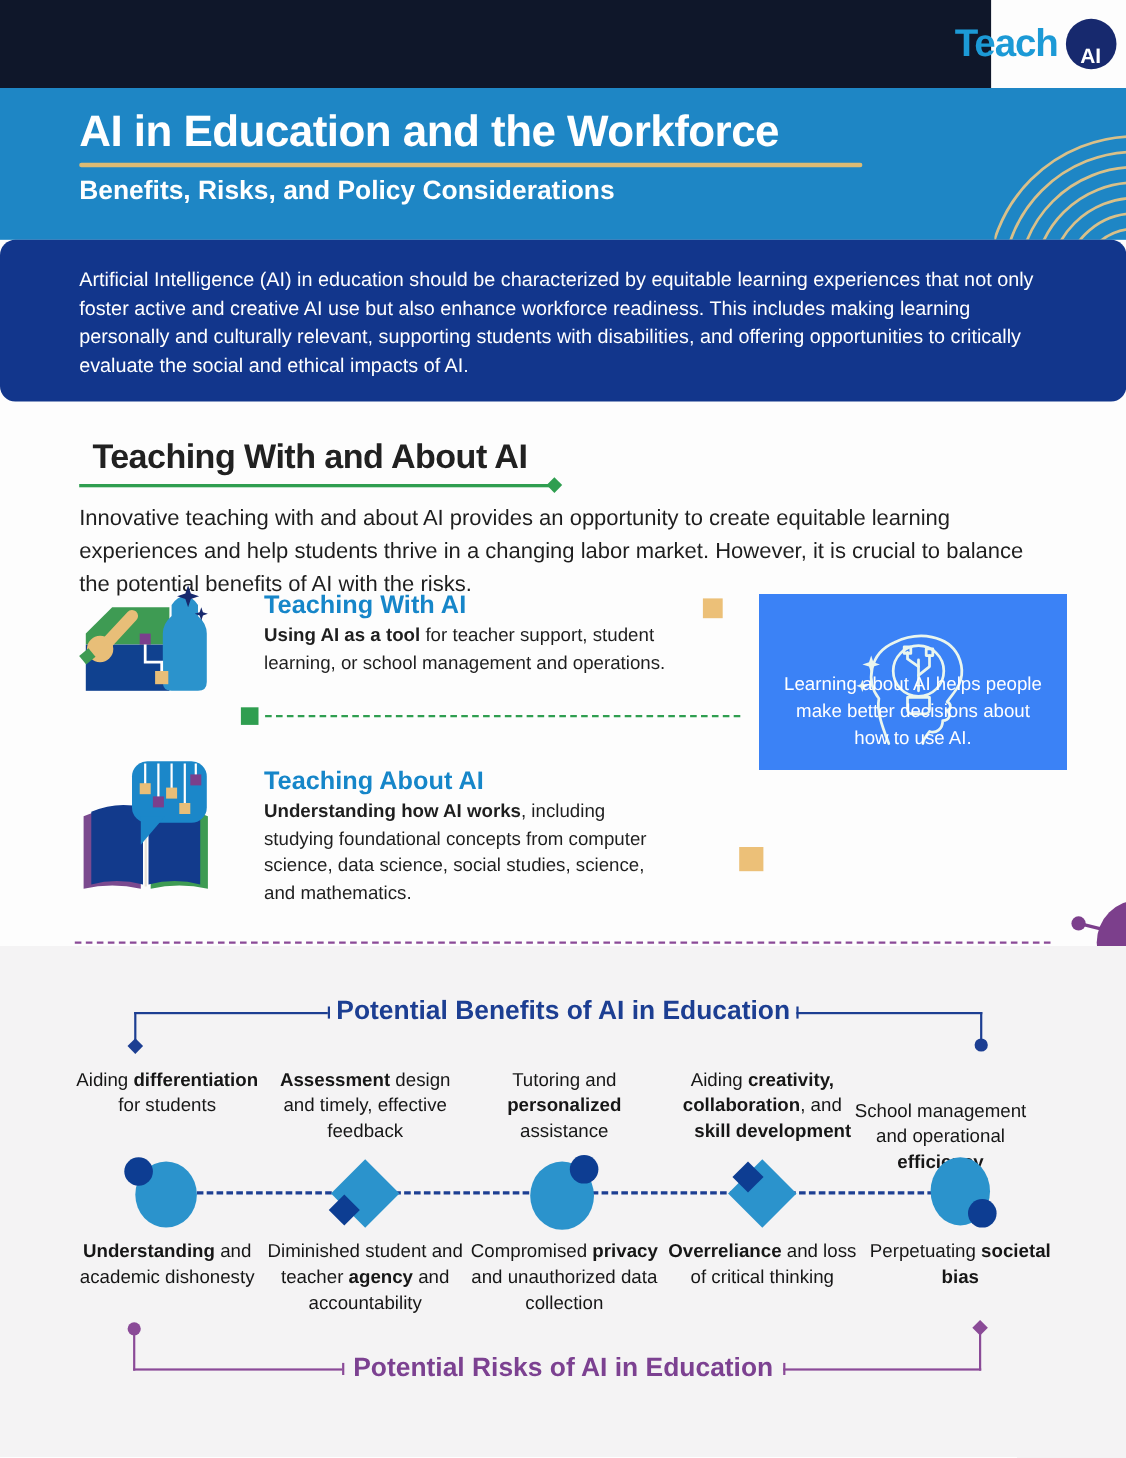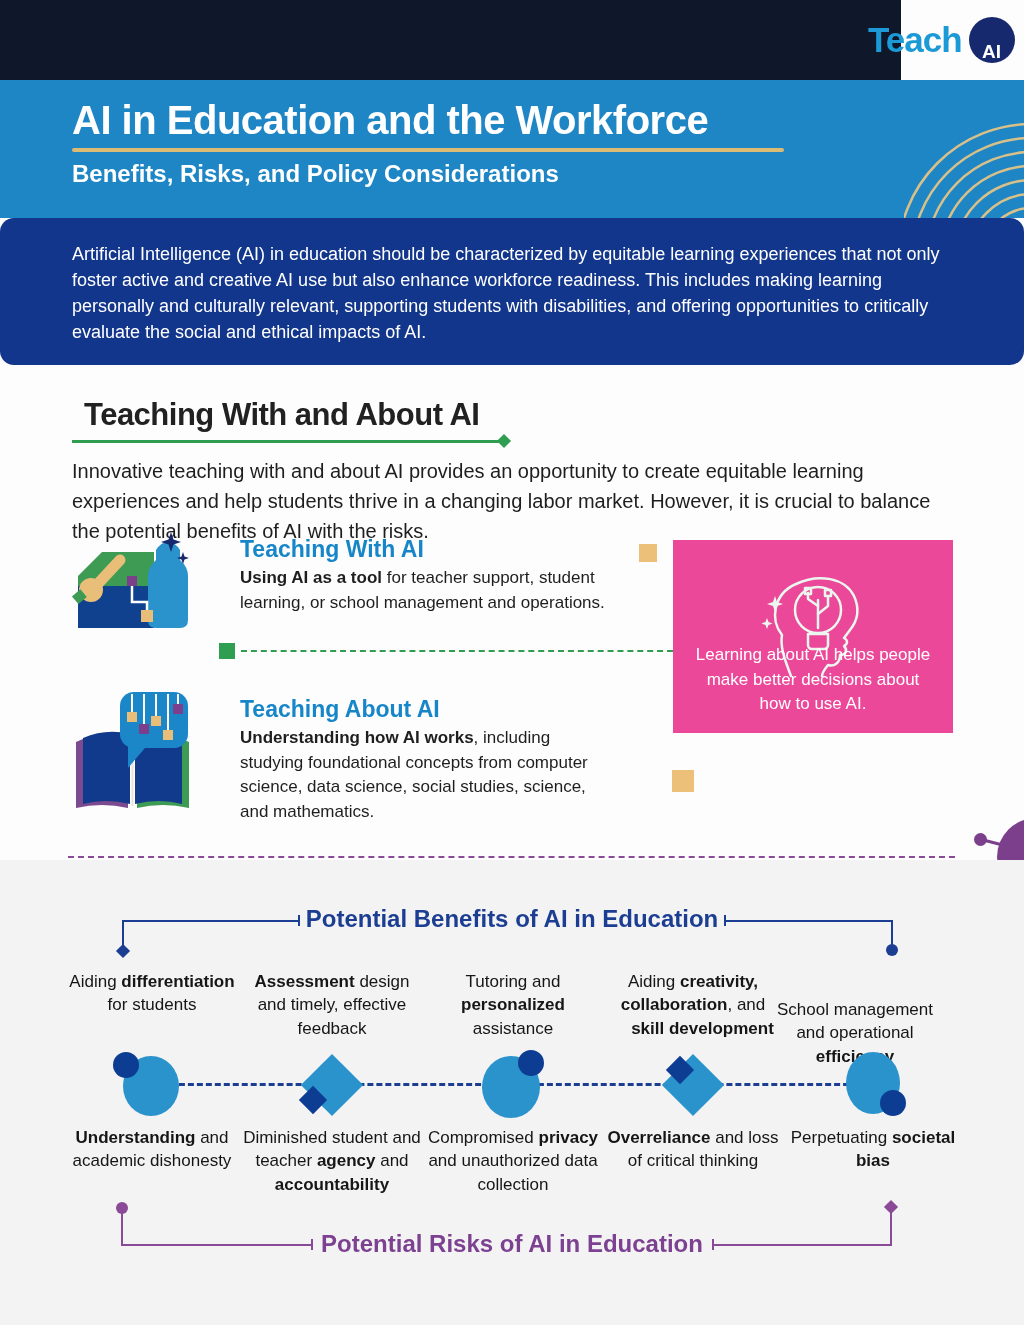--- a/index.html
+++ b/index.html
@@ -30,21 +30,21 @@
   .green-rule { position:absolute; top:440px; left:72px; width:430px; height:3px; background:#2f9e50; }
   .green-rule .dia { position:absolute; right:-7px; top:-4px; width:10px; height:10px; background:#2f9e50; transform:rotate(45deg); }
   .sec-intro { position:absolute; top:456px; left:72px; width:890px; font-size:20px; line-height:1.5; color:#1e1e1e; }
 
   .item-title { position:absolute; font-size:23px; font-weight:bold; color:#1686c9; }
   .item-body  { position:absolute; font-size:17px; line-height:1.45; color:#1e1e1e; }
 
   .conn-sq { position:absolute; top:643px; left:219px; width:16px; height:16px; background:#2f9e50; }
   .conn-line { position:absolute; top:650px; left:241px; width:432px; border-top:2px dashed #2f9e50; }
 
-  .callout { position:absolute; top:540px; left:673px; width:280px; height:193px; background:#ec4899; }
+  .callout { position:absolute; top:540px; left:690px; width:280px; height:160px; background:#3b82f6; }
   .callout p { position:absolute; bottom:16px; left:18px; width:244px; color:#ffffff; font-size:17px; line-height:1.45; text-align:center; }
   .tan-sq { position:absolute; background:#ecc078; }
 
   .purple-divider { position:absolute; top:856px; left:68px; width:887px; border-top:2px dashed #8a4a97; }
   .purple-circle { position:absolute; top:818px; left:997px; width:78px; height:78px; border-radius:50%; background:#7c3f8c; }
   .purple-dot { position:absolute; top:833px; left:974px; width:13px; height:13px; border-radius:50%; background:#7c3f8c; }
   .purple-stick { position:absolute; top:841px; left:985px; width:16px; height:2.5px; background:#7c3f8c; transform:rotate(14deg); }
 
   
   .matrix { position:absolute; top:860px; left:0; width:1024px; height:465px; background:#f4f3f4; }
@@ -220,21 +220,21 @@
   <div class="marker" style="top:1050px; left:648px;">
     <span class="mk light diamond" style="left:23px; top:13px; width:44px; height:44px;"></span>
     <span class="mk dark diamond" style="left:22px; top:10px; width:20px; height:20px;"></span>
   </div>
   <div class="marker" style="top:1050px; left:828px;">
     <span class="mk light circle" style="left:18px; top:2px; width:54px; height:62px;"></span>
     <span class="mk dark circle" style="left:52px; top:40px; width:26px; height:26px;"></span>
   </div>
 
   <div class="col" style="top:1126px; left:61px;"><span style="font-weight: bold;">Understanding</span><span> and academic dishonesty</span></div>
-  <div class="col" style="top:1126px; left:241px;"><span>Diminished student and teacher </span><span style="font-weight: bold;">agency</span><span> and </span><span style="font-weight: bold;">accountability</span></div>
+  <div class="col" style="top:1126px; left:241px;"><span>Diminished student and teacher </span><span style="font-weight: bold;">agency</span><span> and </span><span style="font-weight: normal;">accountability</span></div>
   <div class="col" style="top:1126px; left:422px;"><span>Compromised </span><span style="font-weight: bold;">privacy</span><span> and unauthorized data collection</span></div>
   <div class="col" style="top:1126px; left:602px;"><span style="font-weight: bold;">Overreliance</span><span> and loss of critical thinking</span></div>
   <div class="col" style="top:1126px; left:782px;"><span>Perpetuating </span><span style="font-weight: bold;">societal bias</span></div>
 
   <div class="circle-pin bpur" style="top:1202px; left:116px; width:12px; height:12px;"></div>
   <div class="vline bpur" style="top:1212px; left:121px; height:34px;"></div>
   <div class="diamond-pin bpur" style="top:1202px; left:886px; width:10px; height:10px;"></div>
   <div class="vline bpur" style="top:1210px; left:890px; height:36px;"></div>
   <div class="mx-title risks">Potential Risks of AI in Education</div>
   <div class="hline bpur" style="top:1244px; left:121px; width:190px;"></div>

